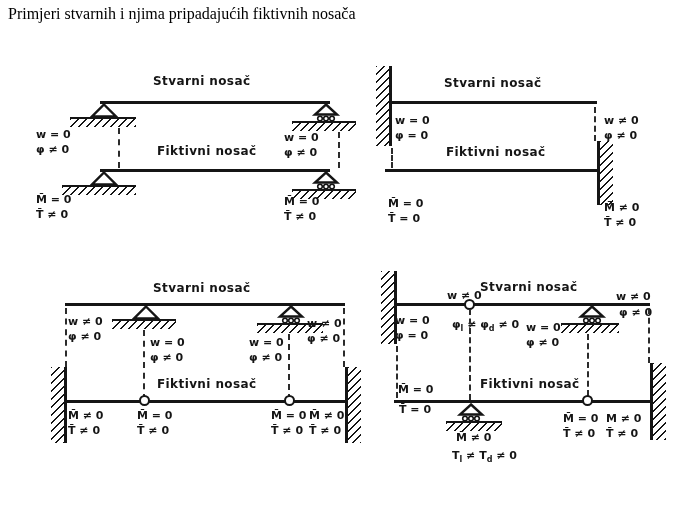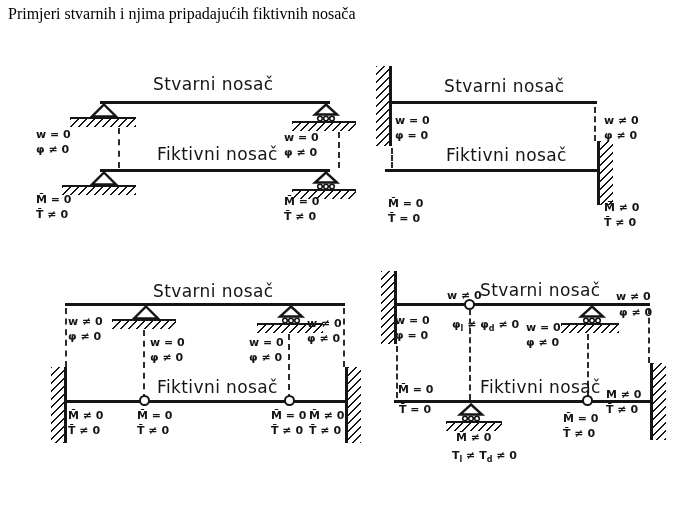--- a/index.html
+++ b/index.html
@@ -1,21 +1,21 @@
 <!DOCTYPE html>
 <html><head>
 <meta charset="utf-8">
 <style>
   html,body{margin:0;padding:0;background:#fff}
   .page{position:relative;width:680px;height:506px;background:#ffffff;
         font-family:"DejaVu Sans",sans-serif;color:#151515;overflow:hidden}
   .quad{position:absolute;left:0;top:0;width:680px;height:506px}
   .title{position:absolute;left:8px;top:5px;font-family:"Liberation Serif",serif;
          font-size:16px;color:#000;white-space:nowrap}
-  .lbl{position:absolute;font-weight:normal;font-size:17px;letter-spacing:.4px;white-space:nowrap}
+  .lbl{position:absolute;font-weight:bold;font-size:12px;letter-spacing:.4px;white-space:nowrap}
   .ann{position:absolute;font-weight:bold;font-size:11px;line-height:14.5px;white-space:nowrap}
   .ann sub{font-size:8px}
   .beam{position:absolute;height:3px;background:#151515}
   .dv{position:absolute;width:0;border-left:2px dashed #2b2b2b}
   .ground{position:absolute;height:8px;border-top:2.5px solid #151515;
           background:repeating-linear-gradient(135deg,#151515 0 1.4px,transparent 1.4px 5.6px)}
   .wall{position:absolute;width:13px;
         background:repeating-linear-gradient(135deg,#151515 0 1.4px,transparent 1.4px 5.6px)}
   .wall.edge-r{border-right:3px solid #151515}
   .wall.edge-l{border-left:3px solid #151515}
@@ -248,19 +248,19 @@
     <div class="ann" style="left:456px;top:431px">M̄ ≠ 0</div>
     <div class="ann" style="left:452px;top:449px">
       <span>T</span><sub>l</sub><span> ≠ T</span><sub>d</sub><span> ≠ 0</span>
     </div>
 
     <div class="hinge" style="left:582px;top:395px"></div>
     <div class="ann" style="left:563px;top:412px">
       <div>M̄ = 0</div>
       <div>T̄ ≠ 0</div>
     </div>
-    <div class="ann" style="left:606px;top:388px">
+    <div class="ann" style="left:606px;top:412px">
       <div>M ≠ 0</div>
       <div>T̄ ≠ 0</div>
     </div>
   </div>
 
 </div>
 
 </body></html>

